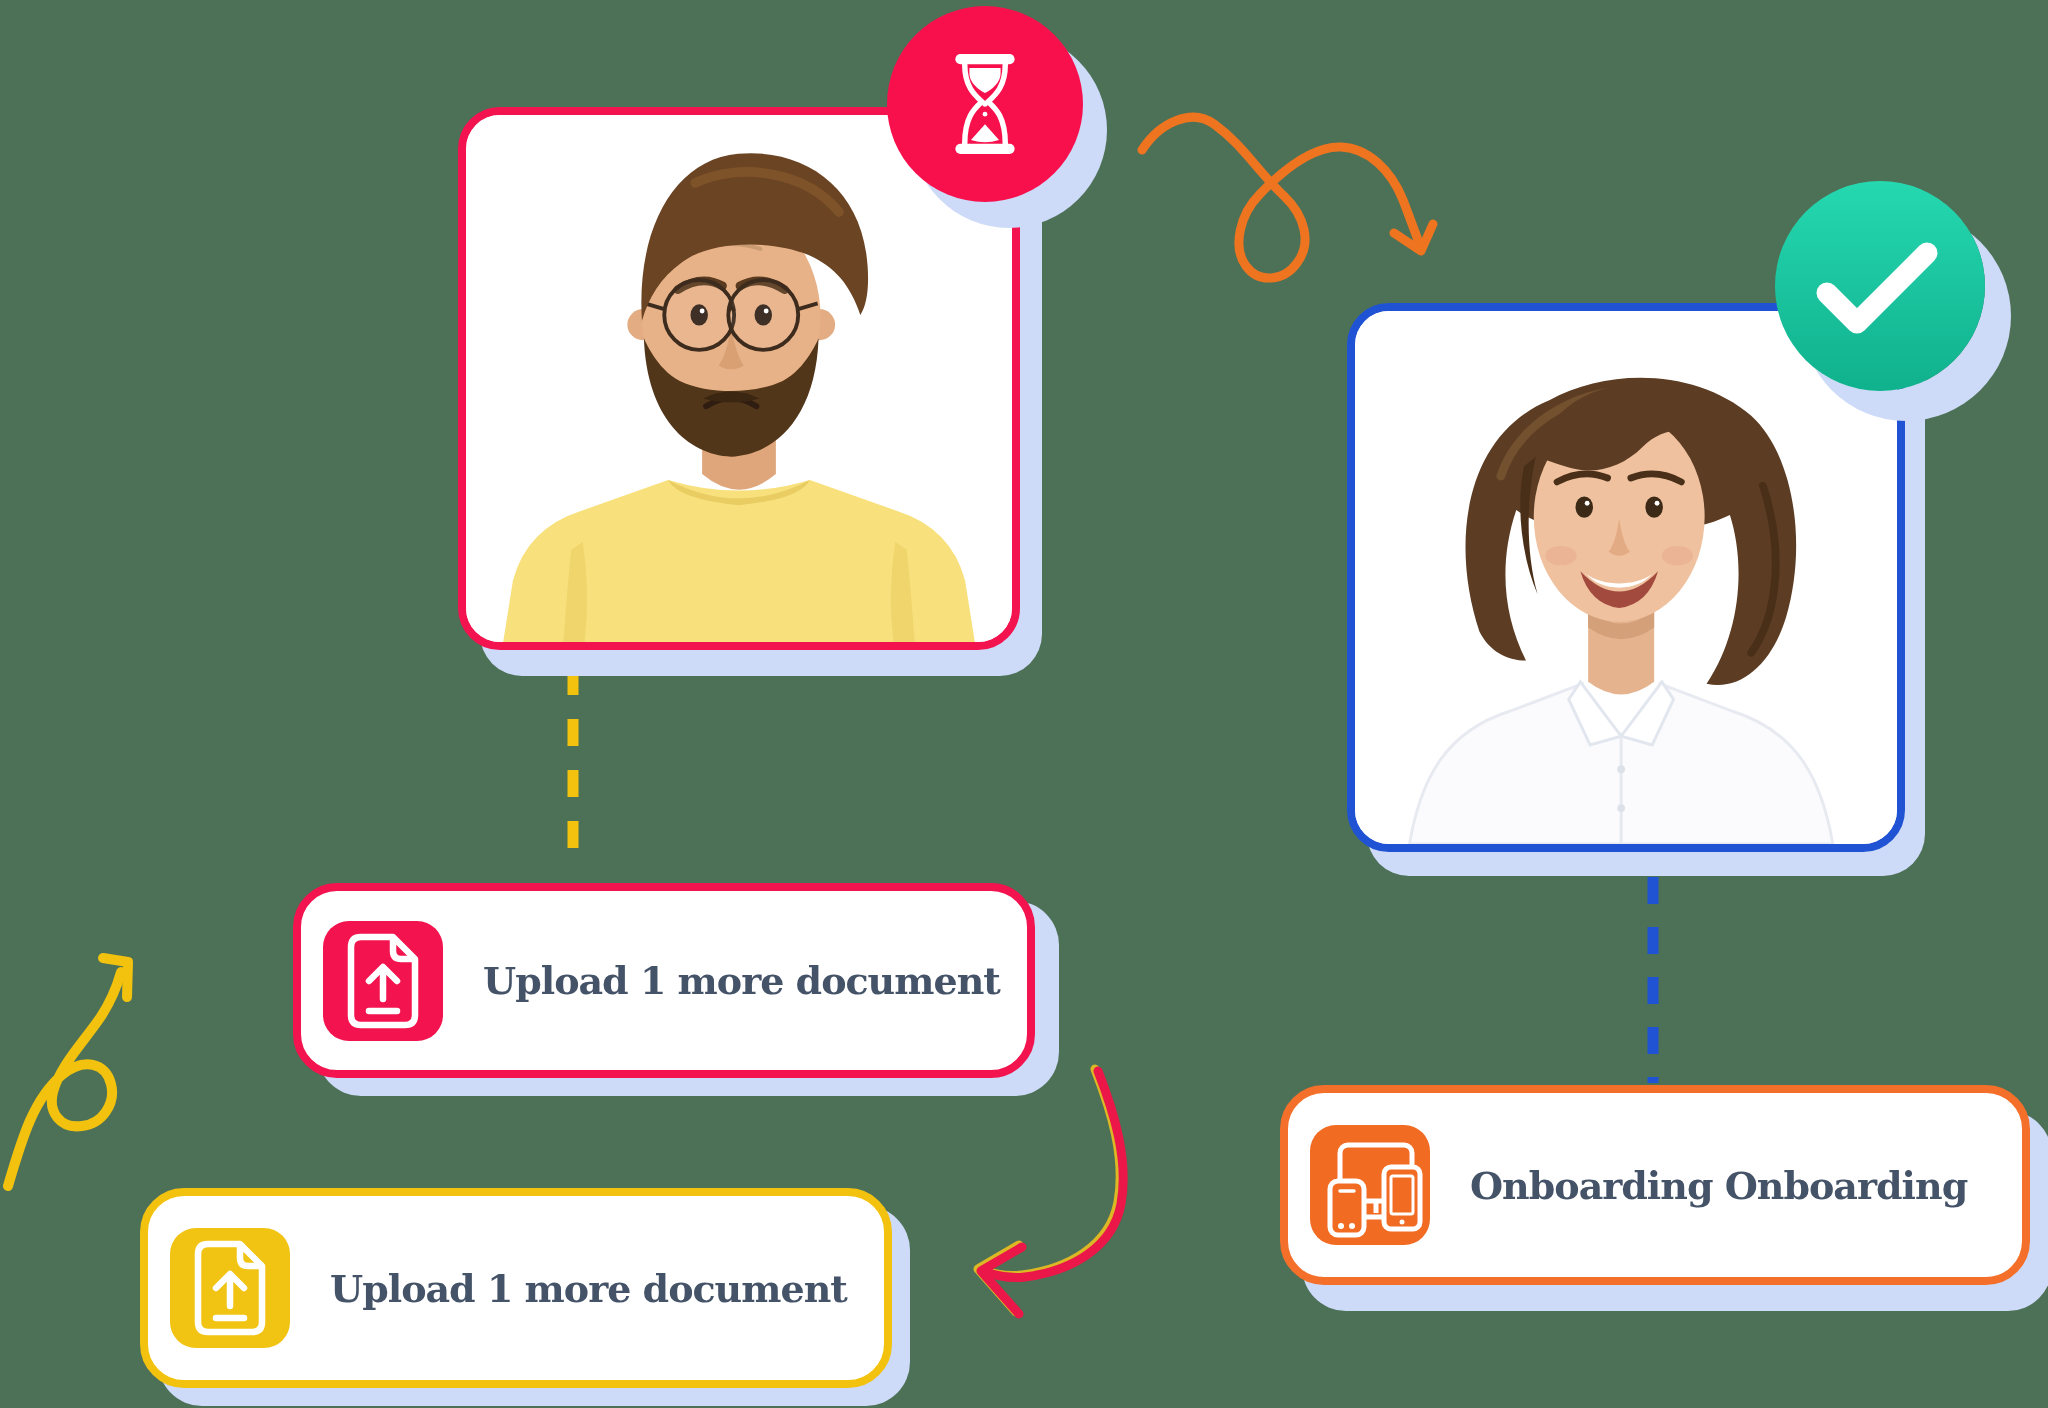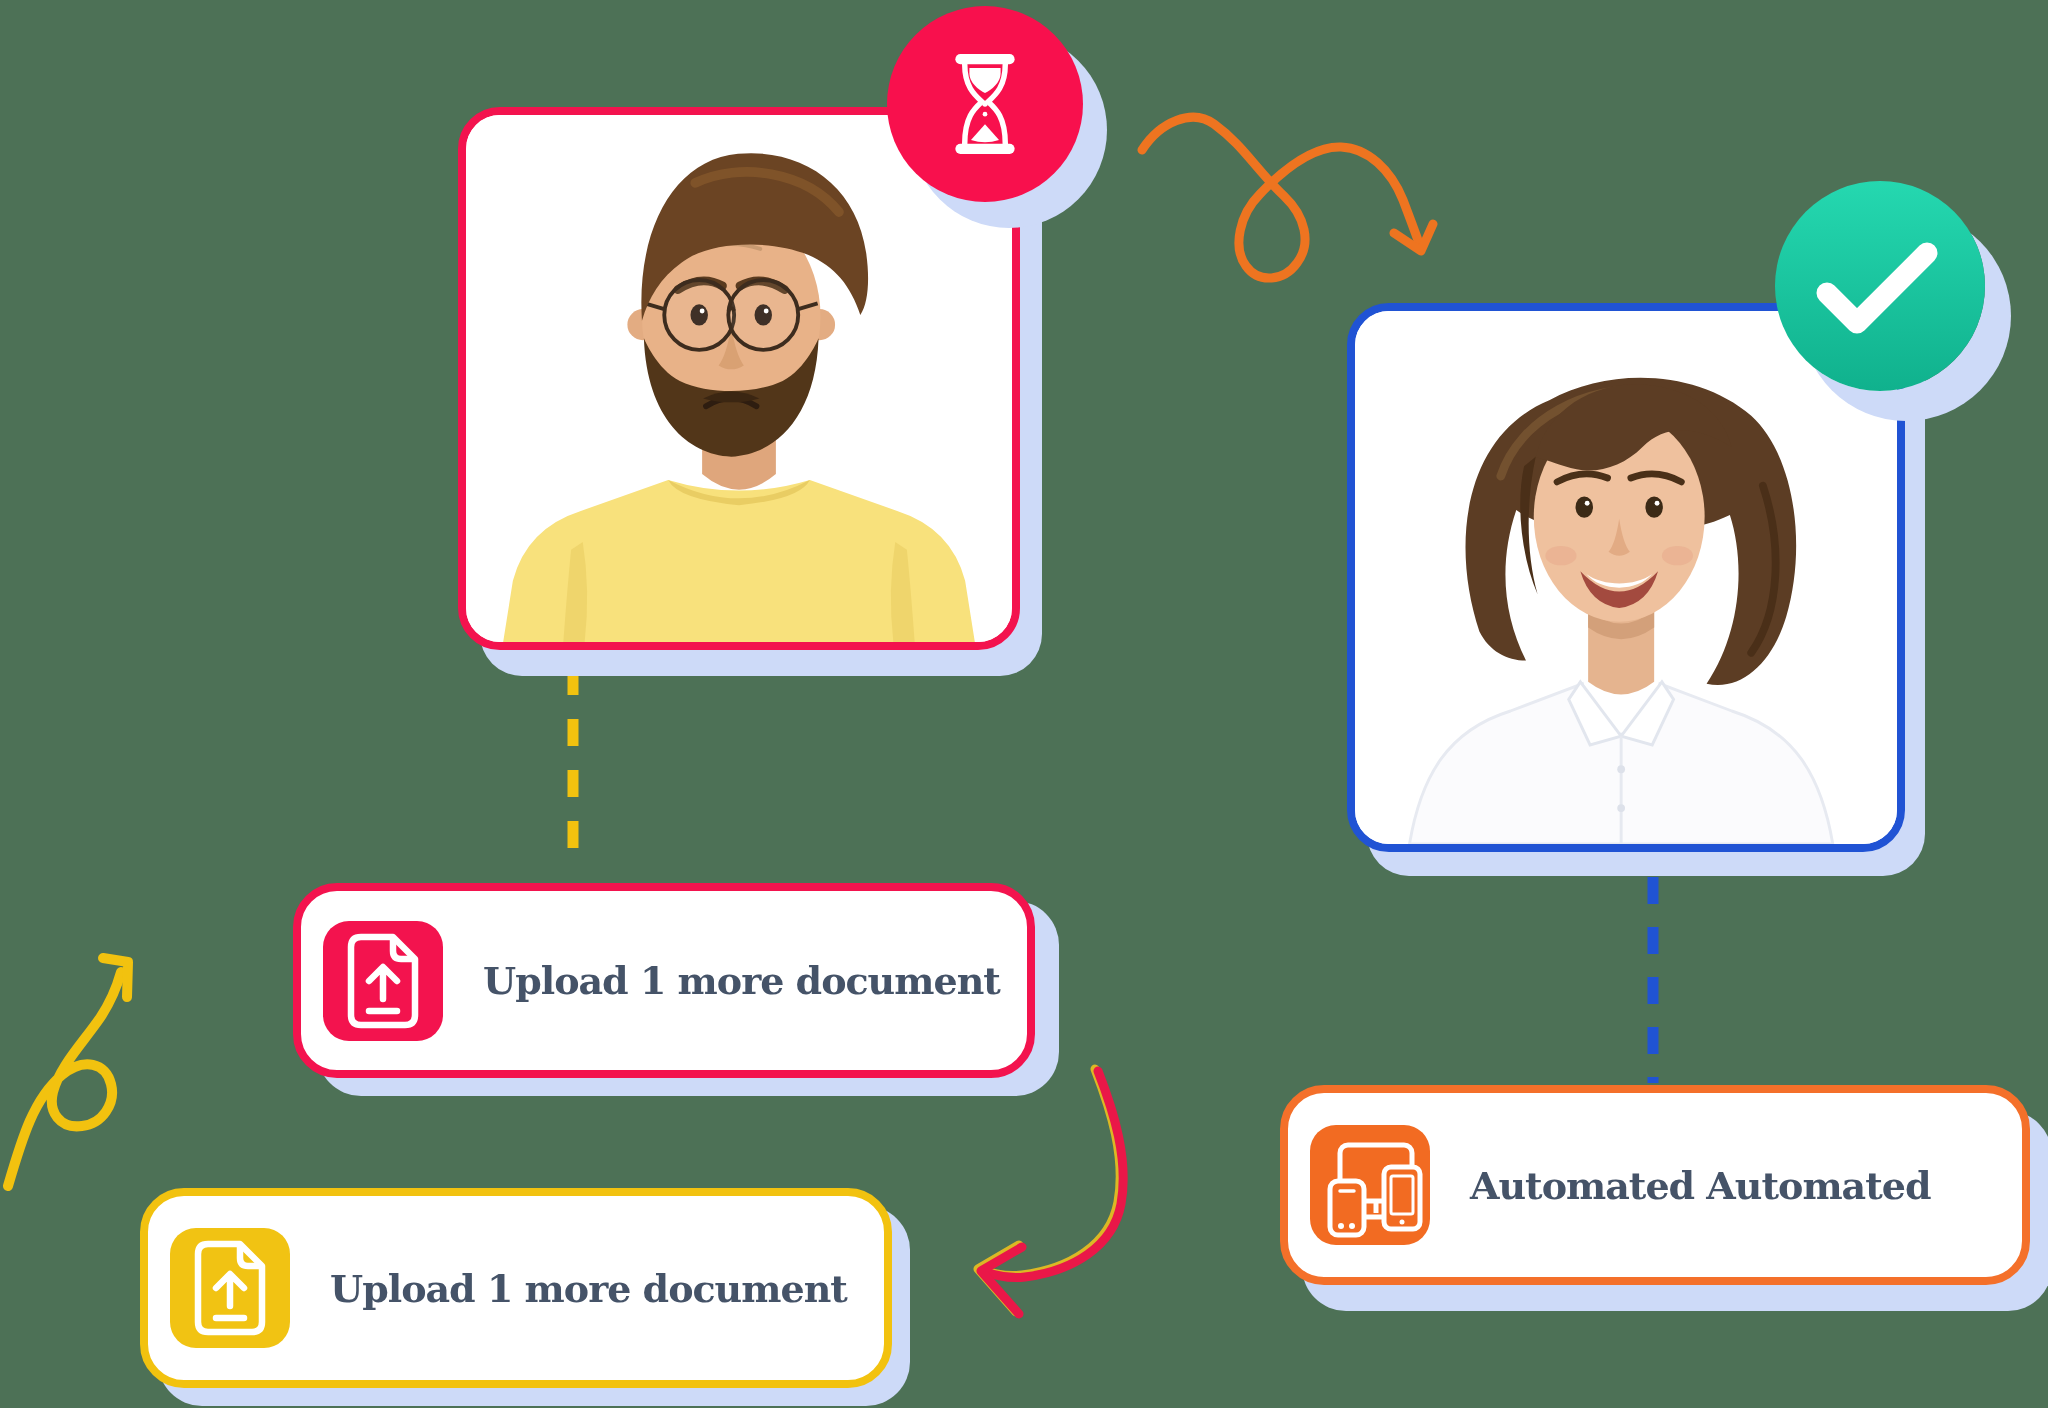--- a/index.html
+++ b/index.html
@@ -233,16 +233,16 @@
         <path d="M50,92 H84" stroke="#fff" stroke-width="5" stroke-linecap="round"></path>
         <rect x="74" y="42" width="36" height="62" rx="7" fill="#F26B22" stroke="#fff" stroke-width="5"></rect>
         <rect x="81" y="51" width="22" height="38" rx="2" stroke="#fff" stroke-width="3" fill="none"></rect>
         <circle cx="92" cy="97" r="2.5" fill="#fff"></circle>
         <rect x="20" y="56" width="34" height="54" rx="8" fill="#F26B22" stroke="#fff" stroke-width="5"></rect>
         <path d="M30,66 H44" stroke="#fff" stroke-width="3.5" stroke-linecap="round"></path>
         <circle cx="31" cy="101" r="3" fill="#fff"></circle>
         <circle cx="42" cy="101" r="3" fill="#fff"></circle>
       </svg>
     </span>
-    <span class="pill-label">Automated Automated</span>
+    <span class="pill-label">Onboarding Onboarding</span>
   </div>
 
 </div>
 
 </body></html>

